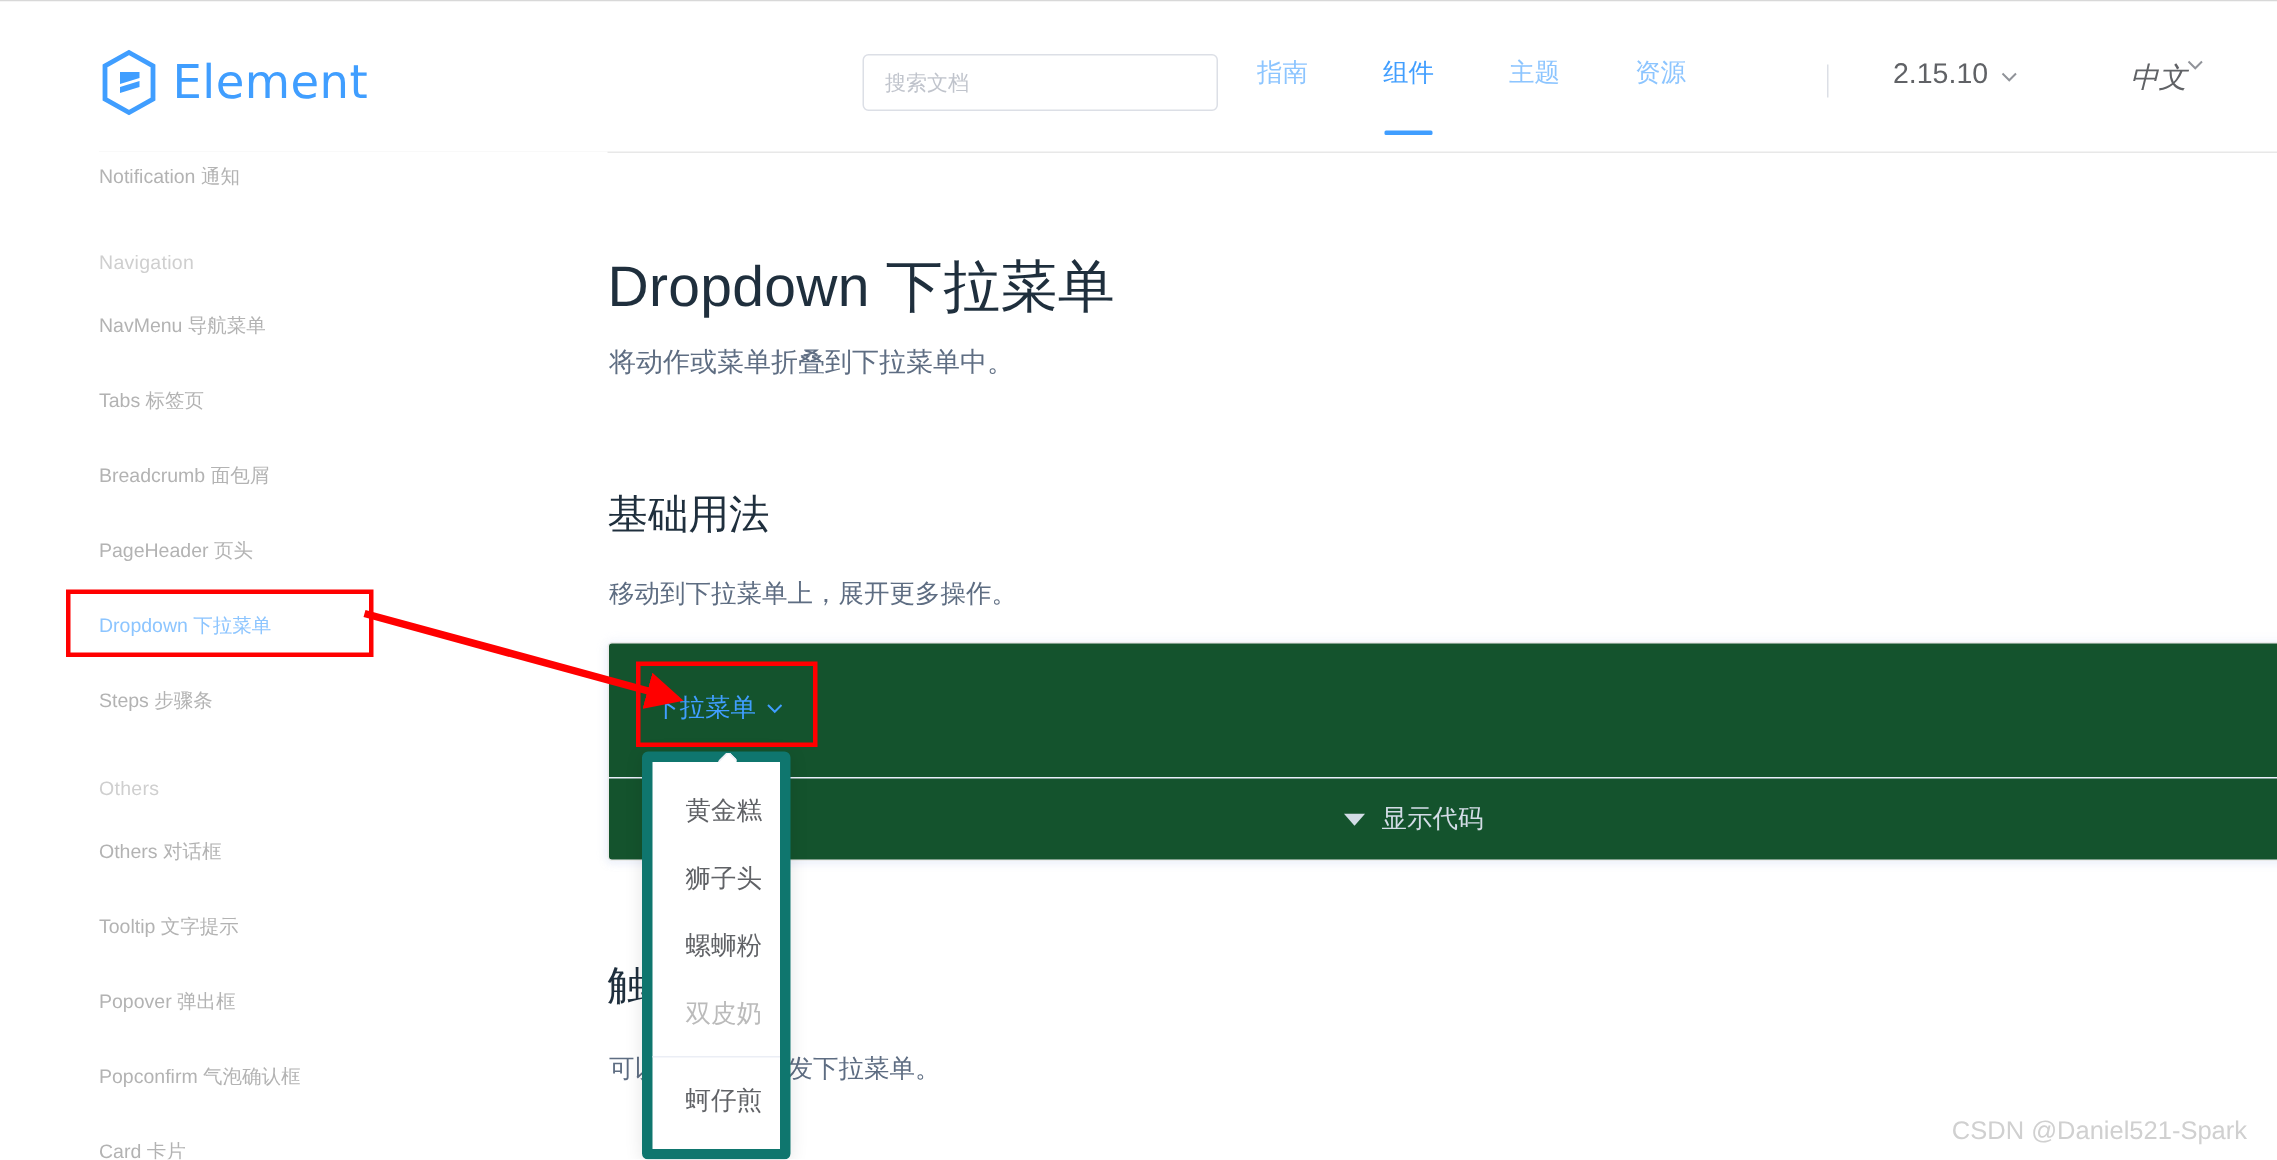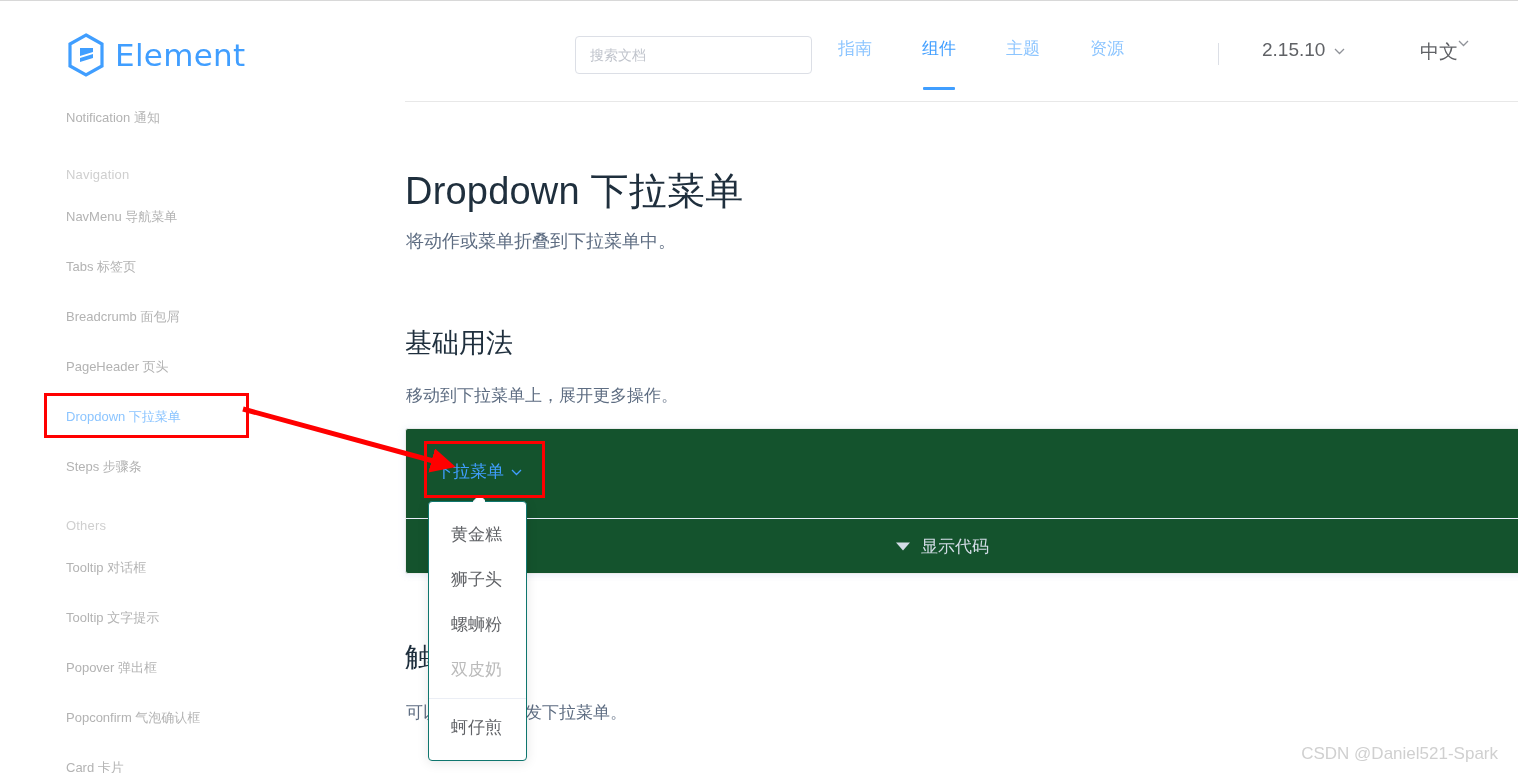--- a/index.html
+++ b/index.html
@@ -88,20 +88,21 @@
   .version-select {
     position: absolute; left: 1262px; top: 38px;
     display: flex; align-items: center; gap: 9px;
     cursor: pointer;
   }
   .version-select .vtext { font-size: 19px; color: #606266; }
   .lang-select {
     position: absolute; left: 1420px; top: 38px;
     display: flex; align-items: flex-start; gap: 0;
     cursor: pointer;
+    font-style: italic;
   }
   .lang-select .ltext { font-size: 19px; color: #606266; }
   .caret-down {
     width: 11px; height: 7px; display: inline-block;
     position: relative; top: 1px;
   }
   .caret-down svg { display: block; }
 
   .header-border {
     position: absolute; left: 66px; top: 100px;
@@ -212,21 +213,21 @@
     transform: translateY(-50%);
     color: #5cadff; font-size: 17px; cursor: pointer;
   }
 
   
   .dd-menu {
     position: absolute;
     left: 428px; top: 501px;
     width: 99px;
     background: #fff;
-    border: 1px solid #0f766e;
+    border: 7px solid #0f766e;
     border-radius: 4px;
     box-shadow: 0 2px 12px 0 rgba(0,0,0,.1);
     padding: 10px 0;
     z-index: 40;
   }
   .dd-arrow {
     position: absolute; left: 44px; top: -6px;
     width: 12px; height: 6px; overflow: hidden;
   }
   .dd-arrow::after {
@@ -323,21 +324,21 @@
   <div class="sidebar">
     <div class="side-item" style="top:6px">Notification 通知</div>
     <div class="side-group" style="top:65px">Navigation</div>
     <div class="side-item" style="top:105px">NavMenu 导航菜单</div>
     <div class="side-item" style="top:155px">Tabs 标签页</div>
     <div class="side-item" style="top:205px">Breadcrumb 面包屑</div>
     <div class="side-item" style="top:255px">PageHeader 页头</div>
     <div class="side-item current" style="top:305px">Dropdown 下拉菜单</div>
     <div class="side-item" style="top:355px">Steps 步骤条</div>
     <div class="side-group" style="top:416px">Others</div>
-    <div class="side-item" style="top:456px">Tooltip 对话框</div>
+    <div class="side-item" style="top:456px">Others 对话框</div>
     <div class="side-item" style="top:506px">Tooltip 文字提示</div>
     <div class="side-item" style="top:556px">Popover 弹出框</div>
     <div class="side-item" style="top:606px">Popconfirm 气泡确认框</div>
     <div class="side-item" style="top:656px">Card 卡片</div>
   </div>
 
   <div class="main">
     <h1 class="page-title">Dropdown 下拉菜单</h1>
     <p class="page-sub">将动作或菜单折叠到下拉菜单中。</p>
 

